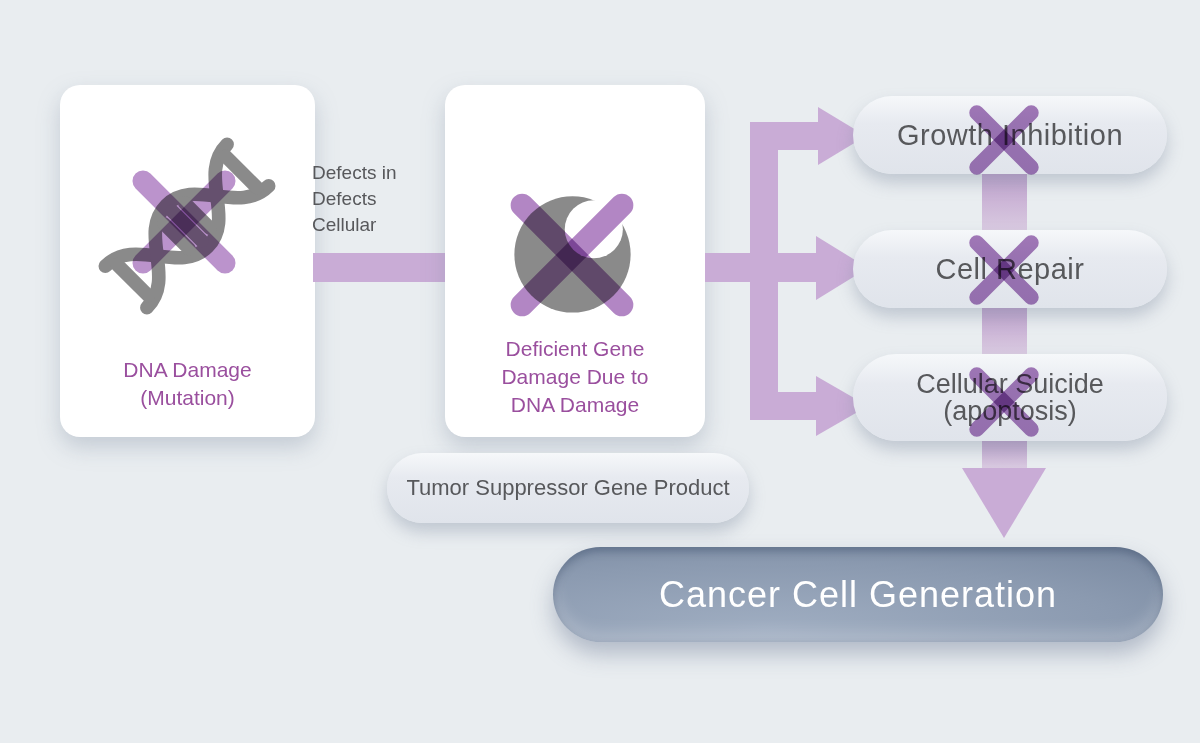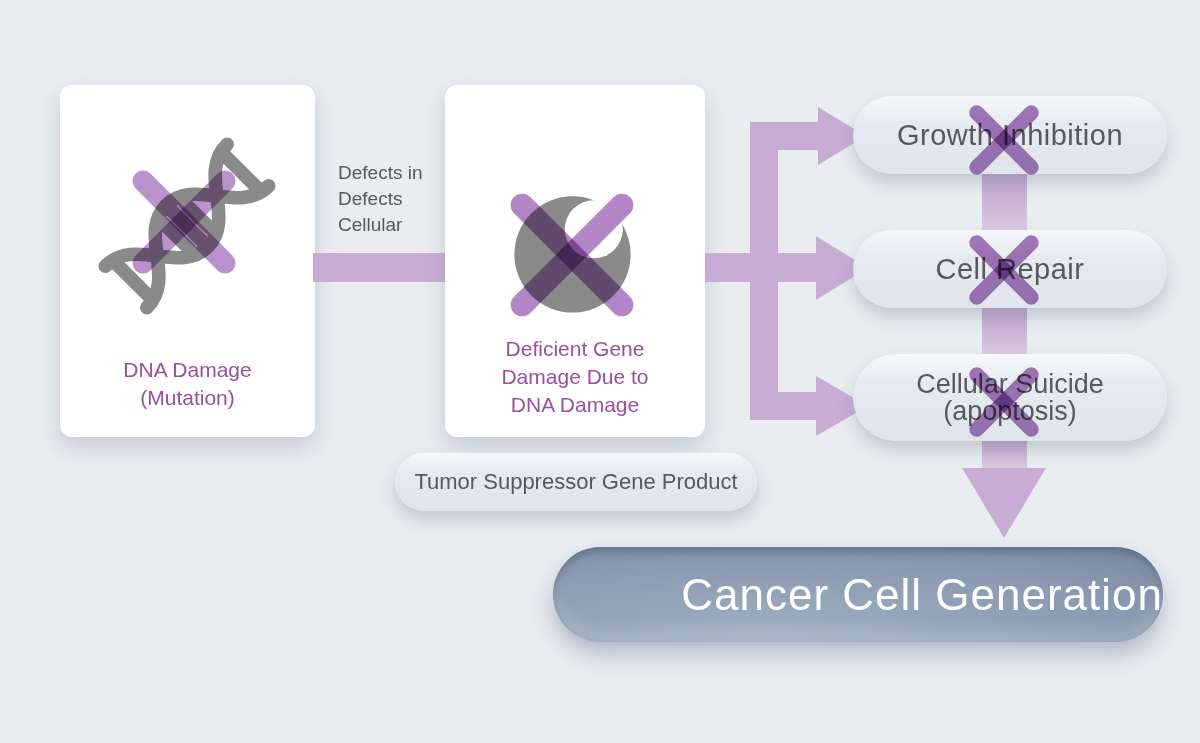--- a/index.html
+++ b/index.html
@@ -3,21 +3,21 @@
 <meta charset="utf-8">
 <style>
   html,body{margin:0;padding:0;}
   body{font-family:"Liberation Sans", sans-serif; background:#cfd5da;}
   .stage{
     position:relative; width:1200px; height:743px; overflow:hidden;
     background:var(--bg, #e9edf0); margin:0 auto;
   }
   
   .card{
-    position:absolute; background:var(--card-bg,#fff); border-radius:12px;
+    position:absolute; background:var(--card-bg,#fff); border-radius:20px;
     box-shadow:0 10px 22px rgba(125,140,160,.35);
   }
   .card-label{
     position:absolute; left:0; right:0; text-align:center;
     color:var(--purple-text,#9a4f9e); font-size:21px; line-height:28px; font-weight:400;
   }
   
   .pill{
     position:absolute; border-radius:999px;
     background:linear-gradient(180deg,#f6f8fa 0%, #e7eaf0 35%, #e0e4eb 100%);
@@ -53,22 +53,22 @@
   }
   .connector-label span{display:block;}
   
   .result-pill{
     position:absolute; border-radius:48px;
     background:radial-gradient(130% 150% at 35% 85%,
        var(--result-light,#9fadc1) 0%, var(--result-mid,#8b9ab0) 45%,
        #75859d 80%, var(--result-dark,#62738c) 100%);
     box-shadow:0 12px 22px rgba(110,125,150,.45),
        inset 0 4px 8px rgba(30,50,80,.35), inset 0 -10px 16px rgba(255,255,255,.22);
-    display:flex; align-items:center; justify-content:flex-end;
-    color:var(--result-text,#ffffff); font-size:44px; letter-spacing:1px;
+    display:flex; align-items:center; justify-content:center;
+    color:var(--result-text,#ffffff); font-size:36px; letter-spacing:1px;
   }
   .icon-svg{position:absolute;}
 </style>
 </head>
 <body>
 
 <div class="stage">
 
   <div class="card" style="left:60px; top:85px; width:255px; height:352px;">
     <svg class="icon-svg" style="left:22px; top:36px;" width="210" height="210" viewBox="0 0 200 200">
@@ -86,21 +86,21 @@
       <span class="arm a1" style="width:137px; height:21px; background:var(--x-purple-light);"></span>
       <span class="arm a2" style="width:137px; height:21px; background:var(--x-purple-light);"></span>
     </div>
     <div class="card-label" style="top:271px;">
       <span>DNA Damage</span><br>
       <span>(Mutation)</span>
     </div>
   </div>
 
 
-  <div class="connector-label" style="left:338px; top:160px; width:120px;">
+  <div class="connector-label" style="left:312px; top:160px; width:120px;">
     <span>Defects in</span>
     <span>Defects</span>
     <span>Cellular</span>
   </div>
   <div class="bar" style="left:313px; top:253px; width:134px; height:29px;"></div>
 
   <div class="card" style="left:445px; top:85px; width:260px; height:352px;">
     <svg class="icon-svg" style="left:50px; top:90px;" width="155" height="155" viewBox="0 0 160 160">
       <circle cx="80" cy="82" r="60" fill="var(--icon-gray)"></circle>
       <circle cx="102" cy="56" r="30" fill="var(--card-bg)"></circle>
@@ -109,21 +109,21 @@
       <span class="arm a1" style="width:164px; height:23px; background:var(--x-purple-mid);"></span>
       <span class="arm a2" style="width:164px; height:23px; background:var(--x-purple-mid);"></span>
     </div>
     <div class="card-label" style="top:250px;">
       <span>Deficient Gene</span><br>
       <span>Damage Due to</span><br>
       <span>DNA Damage</span>
     </div>
   </div>
 
-  <div class="pill pill-sm" style="left:395px; top:453px; width:362px; height:58px;">
+  <div class="pill pill-sm" style="left:387px; top:453px; width:362px; height:70px;">
     <span>Tumor Suppressor Gene Product</span>
   </div>
 
   <div class="bar" style="left:705px; top:253px; width:55px; height:29px;"></div>
   <div class="bar" style="left:750px; top:122px; width:28px; height:298px;"></div>
 
   <div class="bar" style="left:752px; top:122px; width:68px; height:28px;"></div>
   <div class="tri-right" style="left:818px; top:107px;"></div>
 
   <div class="bar" style="left:752px; top:253px; width:66px; height:29px;"></div>

